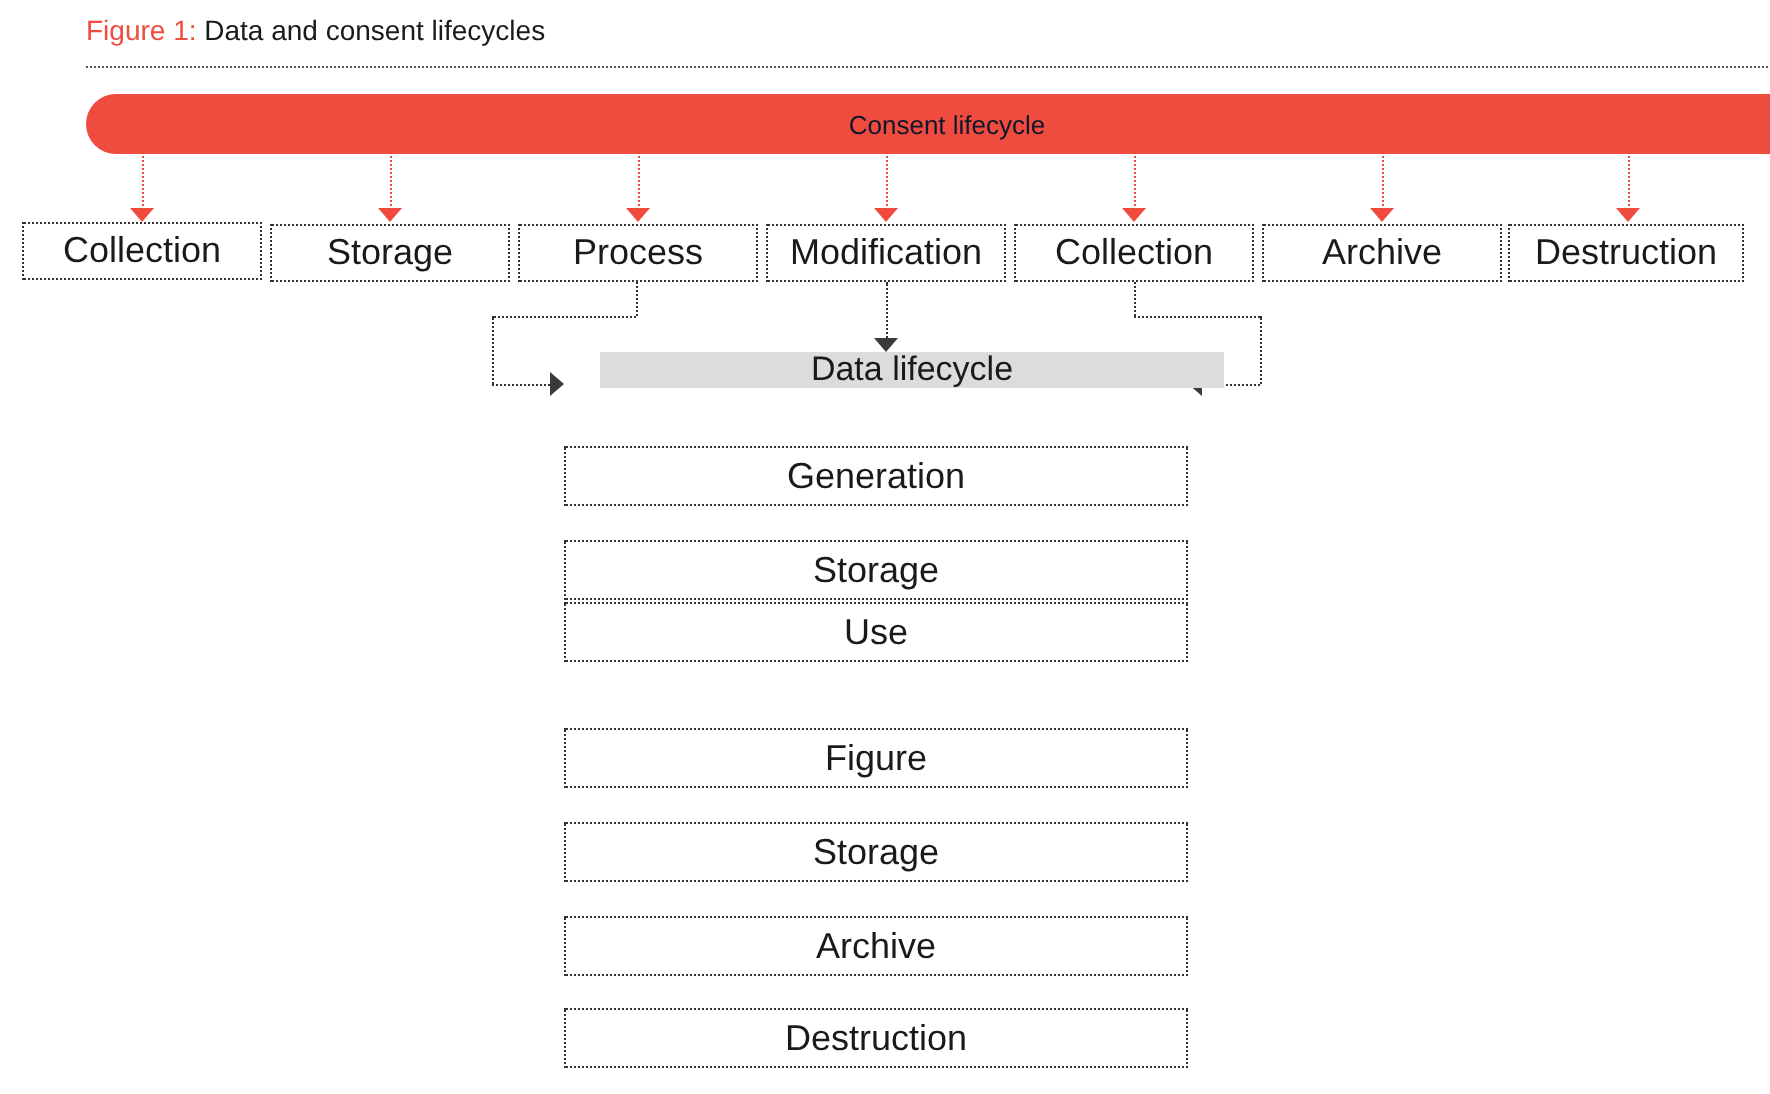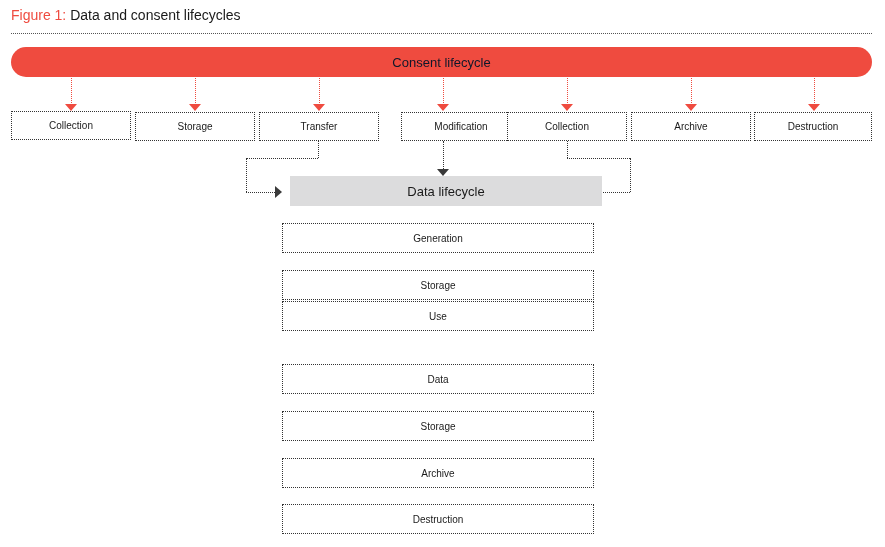--- a/index.html
+++ b/index.html
@@ -1,27 +1,27 @@
 <!DOCTYPE html>
 <html><head>
 <meta charset="utf-8">
 <style>
   html, body { margin:0; padding:0; background:#ffffff; }
   body { width:885px; height:547px; position:relative; overflow:hidden;
          font-family:"Liberation Sans", sans-serif; color:#1a1a1a; }
-  .abs { position:absolute; }
+  .abs { position:absolute;margin-left:32px; }
   .title { left:11px; top:7px; font-size:14px; white-space:nowrap; }
   .title .fig { color:#ef4b3f; }
   .title-rule { left:11px; top:33px; width:861px; height:0; border-top:1px dotted #555; }
   .consent-bar { left:11px; top:47px; width:861px; height:30px; background:#ef4b3f;
                  color:#0f172a; font-size:13px; display:flex; align-items:center; justify-content:center;border-radius:15px; }
-  .box { position:absolute; border:1px dotted #333; box-sizing:border-box; font-size:10px;
+  .box { position:absolute; border:1px dotted #333; box-sizing:border-box; font-size:18px;
          display:flex; align-items:center; justify-content:center; background:#fff; }
-  .data-header { left:290px; top:176px; width:312px; height:30px; background:#dcdcdd;
-                 font-size:13px; display:flex; align-items:center; justify-content:center; }
+  .data-header { left:268px; top:176px; width:312px; height:18px; background:#dcdcdd;
+                 font-size:17px; display:flex; align-items:center; justify-content:center; }
   .vdot { position:absolute; width:0; border-left:1px dotted #333; }
   .hdot { position:absolute; height:0; border-top:1px dotted #333; }
   .vred { position:absolute; width:0; border-left:1px dotted #ef4b3f; }
   .tri-down-red { position:absolute; width:0; height:0; border-left:6px solid transparent;
                   border-right:6px solid transparent; border-top:7px solid #ef4b3f; }
   .tri-down { position:absolute; width:0; height:0; border-left:6px solid transparent;
               border-right:6px solid transparent; border-top:7px solid #3a3a3a; }
   .tri-right { position:absolute; width:0; height:0; border-top:6px solid transparent;
                border-bottom:6px solid transparent; border-left:7px solid #3a3a3a; }
   .tri-left { position:absolute; width:0; height:0; border-top:6px solid transparent;
@@ -48,22 +48,22 @@
 <div class="tri-down-red" style="left:437px;top:104px;"></div>
 <div class="vred" style="left:567px;top:78px;height:27px;"></div>
 <div class="tri-down-red" style="left:561px;top:104px;"></div>
 <div class="vred" style="left:691px;top:78px;height:27px;"></div>
 <div class="tri-down-red" style="left:685px;top:104px;"></div>
 <div class="vred" style="left:814px;top:78px;height:27px;"></div>
 <div class="tri-down-red" style="left:808px;top:104px;"></div>
 
 <div class="box" style="left:11px;top:111px;width:120px;height:29px;">Collection</div>
 <div class="box" style="left:135px;top:112px;width:120px;height:29px;">Storage</div>
-<div class="box" style="left:259px;top:112px;width:120px;height:29px;">Transfer</div>
-<div class="box" style="left:401px;top:112px;width:120px;height:29px;">Modification</div>
+<div class="box" style="left:259px;top:112px;width:120px;height:29px;">Process</div>
+<div class="box" style="left:383px;top:112px;width:120px;height:29px;">Modification</div>
 <div class="box" style="left:507px;top:112px;width:120px;height:29px;">Collection</div>
 <div class="box" style="left:631px;top:112px;width:120px;height:29px;">Archive</div>
 <div class="box" style="left:754px;top:112px;width:118px;height:29px;">Destruction</div>
 
 <div class="vdot" style="left:318px;top:141px;height:17px;"></div>
 <div class="hdot" style="left:246px;top:158px;width:72px;"></div>
 <div class="vdot" style="left:246px;top:158px;height:34px;"></div>
 <div class="hdot" style="left:246px;top:192px;width:29px;"></div>
 <div class="tri-right" style="left:275px;top:186px;"></div>
 
@@ -74,16 +74,16 @@
 <div class="hdot" style="left:567px;top:158px;width:63px;"></div>
 <div class="vdot" style="left:630px;top:158px;height:34px;"></div>
 <div class="hdot" style="left:601px;top:192px;width:29px;"></div>
 <div class="tri-left" style="left:594px;top:186px;"></div>
 
 <div class="abs data-header">Data lifecycle</div>
 
 <div class="box" style="left:282px;top:223px;width:312px;height:30px;text-align:right;">Generation</div>
 <div class="box" style="left:282px;top:270px;width:312px;height:30px;">Storage</div>
 <div class="box" style="left:282px;top:301px;width:312px;height:30px;">Use</div>
-<div class="box" style="left:282px;top:364px;width:312px;height:30px;">Data</div>
+<div class="box" style="left:282px;top:364px;width:312px;height:30px;">Figure</div>
 <div class="box" style="left:282px;top:411px;width:312px;height:30px;">Storage</div>
 <div class="box" style="left:282px;top:458px;width:312px;height:30px;">Archive</div>
 <div class="box" style="left:282px;top:504px;width:312px;height:30px;">Destruction</div>
 
 </body></html>

